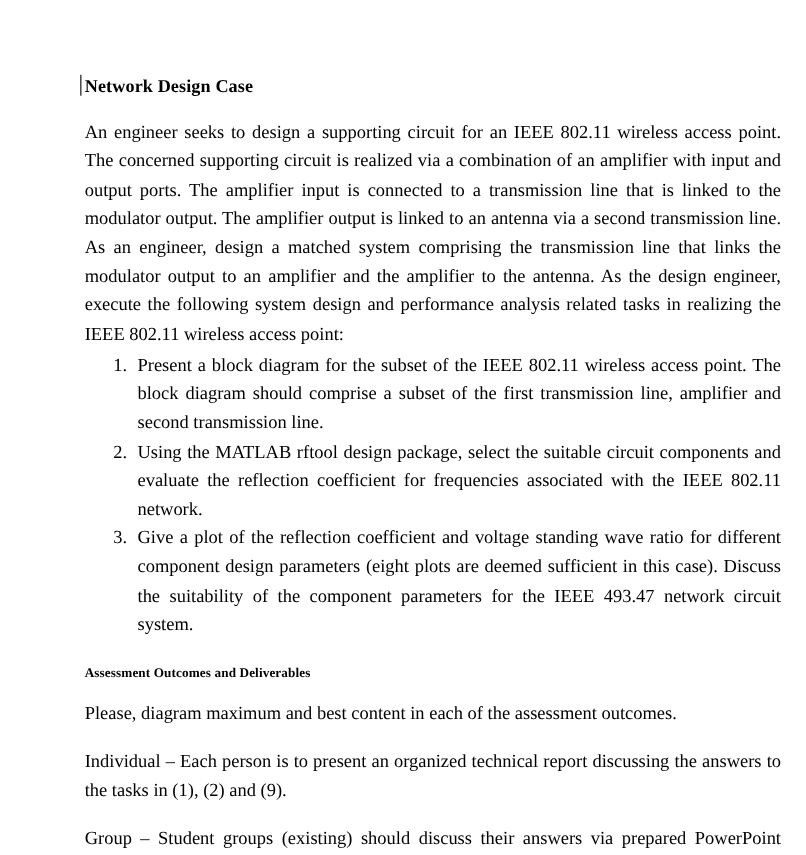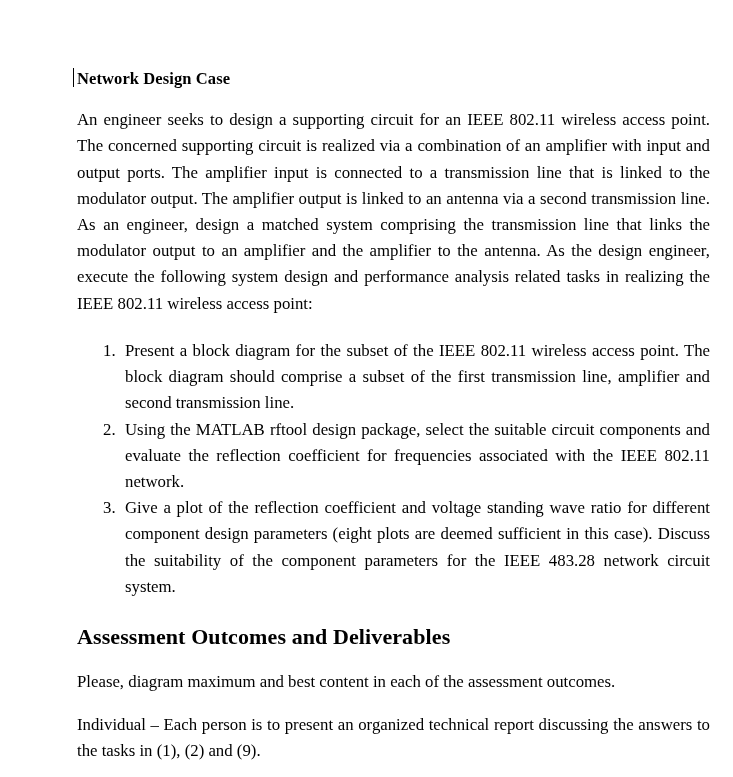--- a/index.html
+++ b/index.html
@@ -41,41 +41,41 @@
   .caret {
     position: absolute;
     left: -4px;
     top: 0px;
     width: 1px;
     height: 19px;
     background: #000000;
   }
 
   .section-heading {
-    font-size: 22px;
+    font-size: 12px;
     font-weight: bold;
     line-height: 1.35;
     margin: 22px 0 17px 0;
     letter-spacing: 0.1px;
     font-family: Liberation Serif, serif;
   }
 
   
   .para {
     font-size: 16.8px;
     line-height: 26.2px;
     text-align: justify;
     text-justify: inter-word;
     margin: 0 0 17px 0;
   }
   .para:last-child {
     margin-bottom: 0;
   }
   .para-intro {
-    margin-bottom: 21px;
+    margin-bottom: 2px;
   }
 
   
   .task-list {
     margin: 0 0 18px 0;
     padding: 0;
     list-style: none;
   }
   .task-item {
     position: relative;
@@ -112,21 +112,21 @@
       <li class="task-item">
         <span class="task-num">1.</span>
         <span>Present a block diagram for the subset of the IEEE 802.11 wireless access point. The block diagram should comprise a subset of the first transmission line, amplifier and second transmission line.</span>
       </li>
       <li class="task-item">
         <span class="task-num">2.</span>
         <span>Using the MATLAB rftool design package, select the suitable circuit components and evaluate the reflection coefficient for frequencies associated with the IEEE 802.11 network.</span>
       </li>
       <li class="task-item">
         <span class="task-num">3.</span>
-        <span>Give a plot of the reflection coefficient and voltage standing wave ratio for different component design parameters (eight plots are deemed sufficient in this case). Discuss the suitability of the component parameters for the IEEE 483.28 network circuit system.</span>
+        <span>Give a plot of the reflection coefficient and voltage standing wave ratio for different component design parameters (eight plots are deemed sufficient in this case). Discuss the suitability of the component parameters for the IEEE 493.47 network circuit system.</span>
       </li>
     </ol>
 
     <h2 class="section-heading">Assessment Outcomes and Deliverables</h2>
 
     <p class="para">Please, diagram maximum and best content in each of the assessment outcomes.</p>
 
     <p class="para">Individual – Each person is to present an organized technical report discussing the answers to the tasks in (1), (2) and (9).</p>
 
     <p class="para">Group – Student groups (existing) should discuss their answers via prepared PowerPoint presentation. Each presentation is to comprise a video with each group member providing explanation over different aspects of the presented content in the PowerPoint slides. Save your final presentation with this explanation content as a video file in .mp4 format.</p>

